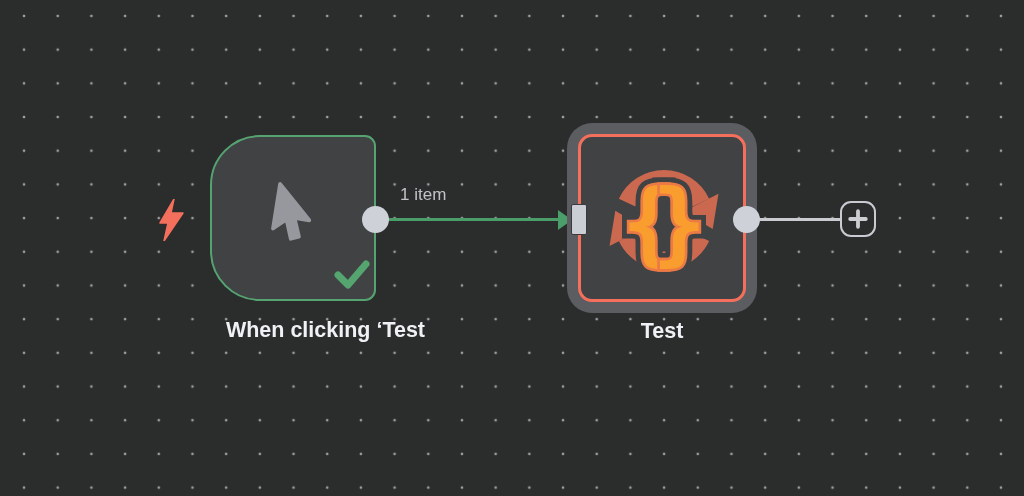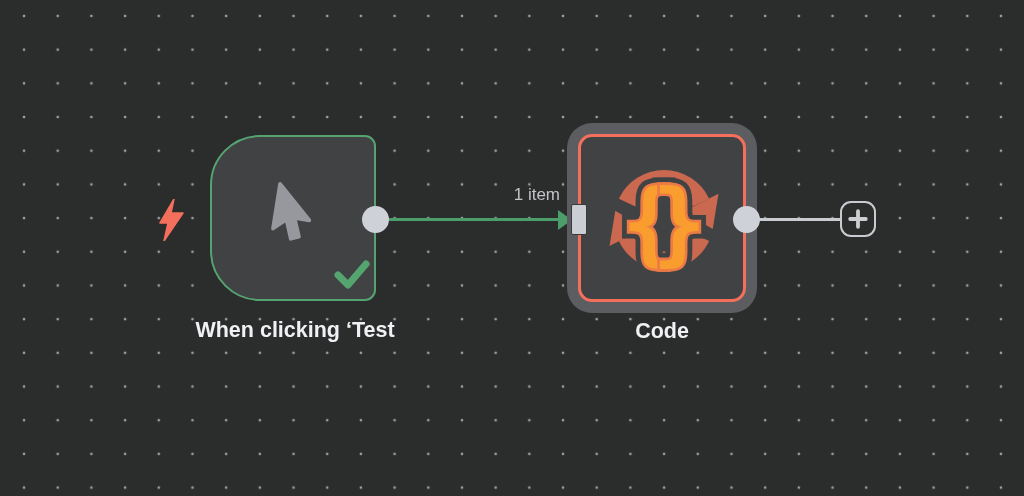--- a/index.html
+++ b/index.html
@@ -23,21 +23,21 @@
   }
   .conn-arrowhead {
     position: absolute; left: 558px; top: 209.5px;
     width: 0; height: 0; z-index: 1;
     border-top: 10px solid transparent;
     border-bottom: 10px solid transparent;
     border-left: 14px solid #4b9d6a;
   }
   .conn-label {
     position: absolute; left: 400px; top: 185px; width: 160px;
-    text-align: right; font-size: 17px; color: #c2c3c6; z-index: 1;
+    text-align: left; font-size: 17px; color: #c2c3c6; z-index: 1;
   }
   .gray-line {
     position: absolute; left: 746px; top: 218px;
     width: 95px; height: 2.5px; background: #c9cbd0; z-index: 1;
   }
 
   
   .node-trigger {
     position: absolute; left: 210px; top: 135px;
     width: 166px; height: 166px;
@@ -91,21 +91,21 @@
     display: flex; align-items: center; justify-content: center;
     cursor: pointer; z-index: 2; padding: 0;
   }
 
   
   .node-label {
     position: absolute; text-align: center;
     font-size: 21.5px; font-weight: 700; color: #f0f1f4;
     line-height: 30px; z-index: 2;
   }
-  .trigger-label { left: 165px; top: 315px; width: 260px; }
+  .trigger-label { left: 165px; top: 315px; width: 260px; text-align: right; }
   .code-label    { left: 592px; top: 316px; width: 140px; }
 </style>
 </head>
 <body>
 
 <div class="canvas">
 
   <div class="conn-line"></div>
   <div class="conn-arrowhead"></div>
   <div class="conn-label">1 item</div>
@@ -150,21 +150,21 @@
         <text x="46" y="85" text-anchor="middle" fill="none" stroke="#404244" stroke-width="14">{</text>
         <text x="74" y="85" text-anchor="middle" fill="none" stroke="#404244" stroke-width="14">}</text>
 
         <text x="46" y="85" text-anchor="middle" fill="#f99d2e" stroke="#ec7a45" stroke-width="5" style="paint-order:stroke">{</text>
         <text x="74" y="85" text-anchor="middle" fill="#f99d2e" stroke="#ec7a45" stroke-width="5" style="paint-order:stroke">}</text>
       </svg>
     </span>
   </div>
   <div class="input-port"></div>
   <div class="endpoint code-out"></div>
-  <div class="node-label code-label">Code</div>
+  <div class="node-label code-label">Test</div>
 
   <button class="add-btn">
     <span style="display:flex">
       <svg width="20" height="20" viewBox="0 0 20 20">
         <path d="M10 2.2 V17.8 M2.2 10 H17.8" stroke="#cdced2" stroke-width="3.8" stroke-linecap="round"></path>
       </svg>
     </span>
   </button>
 
 </div>

